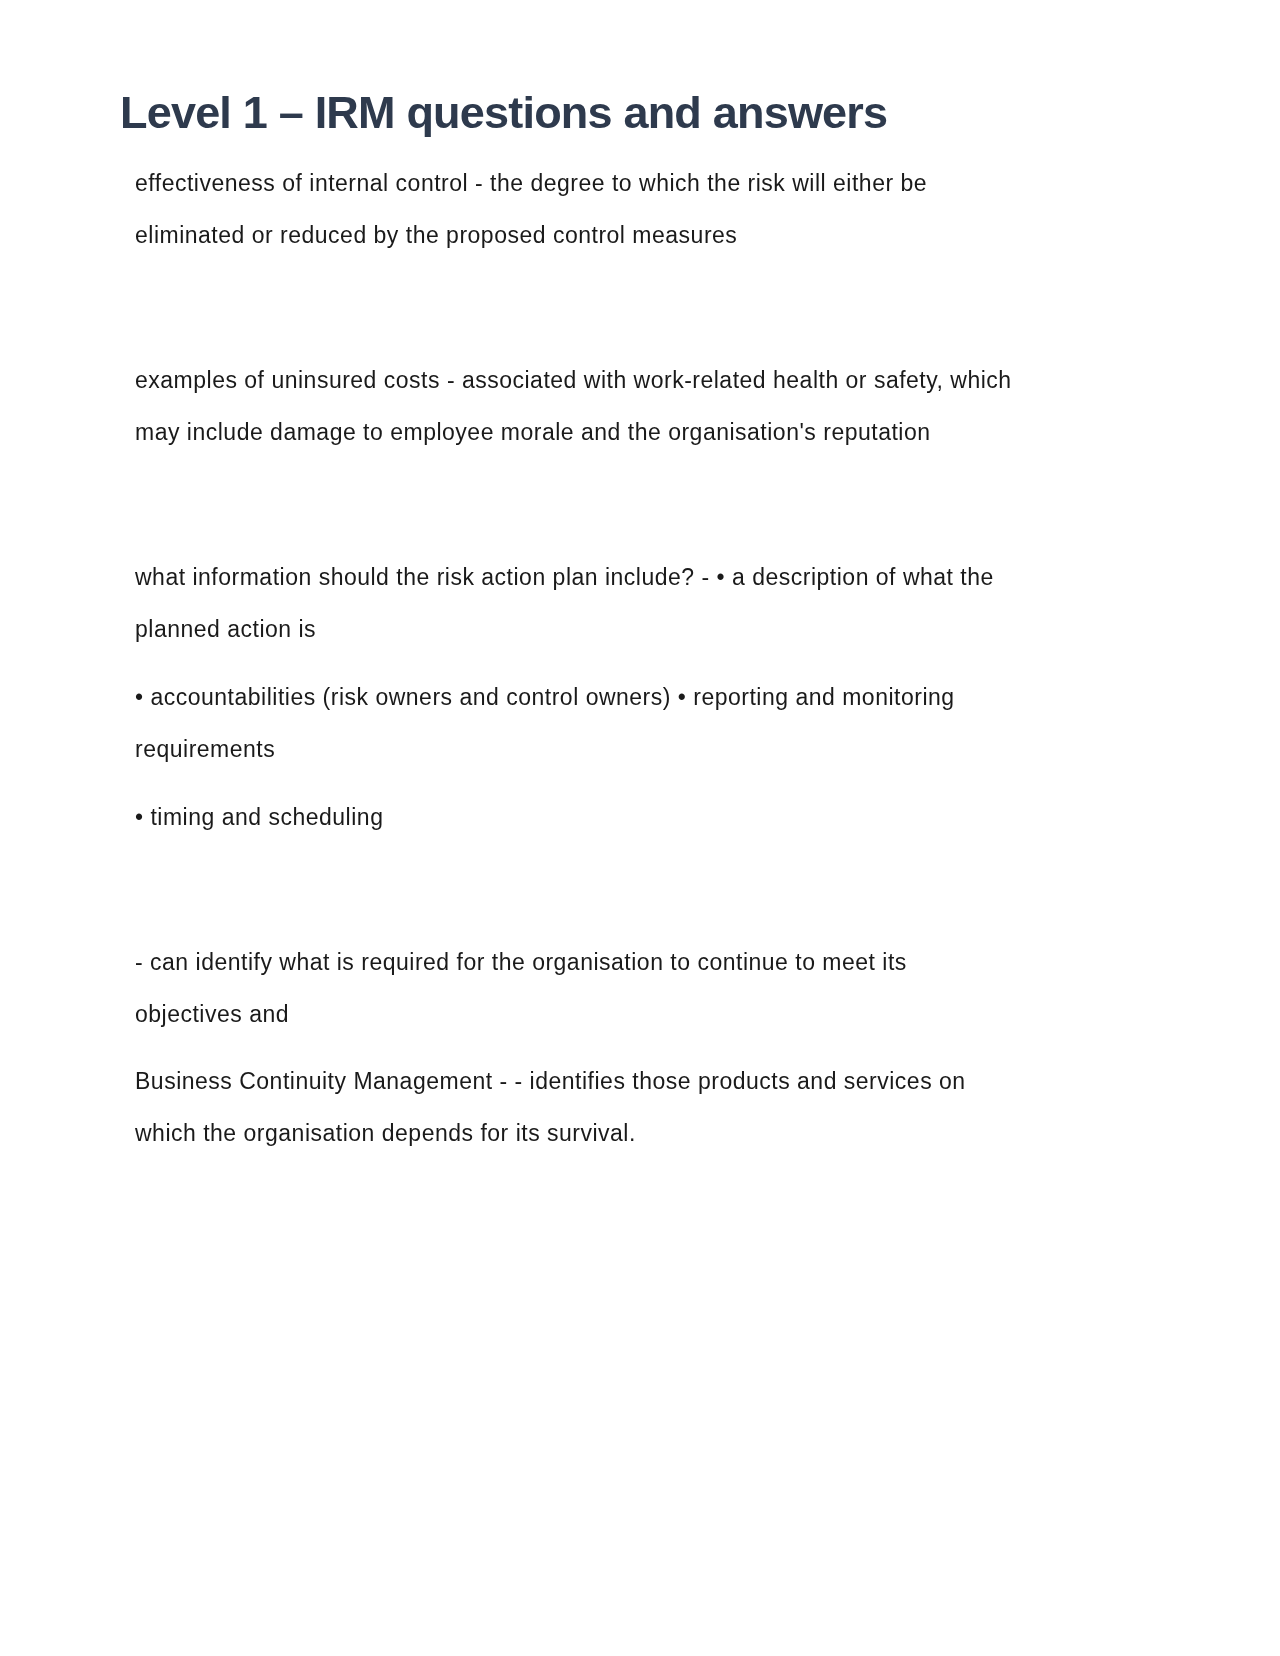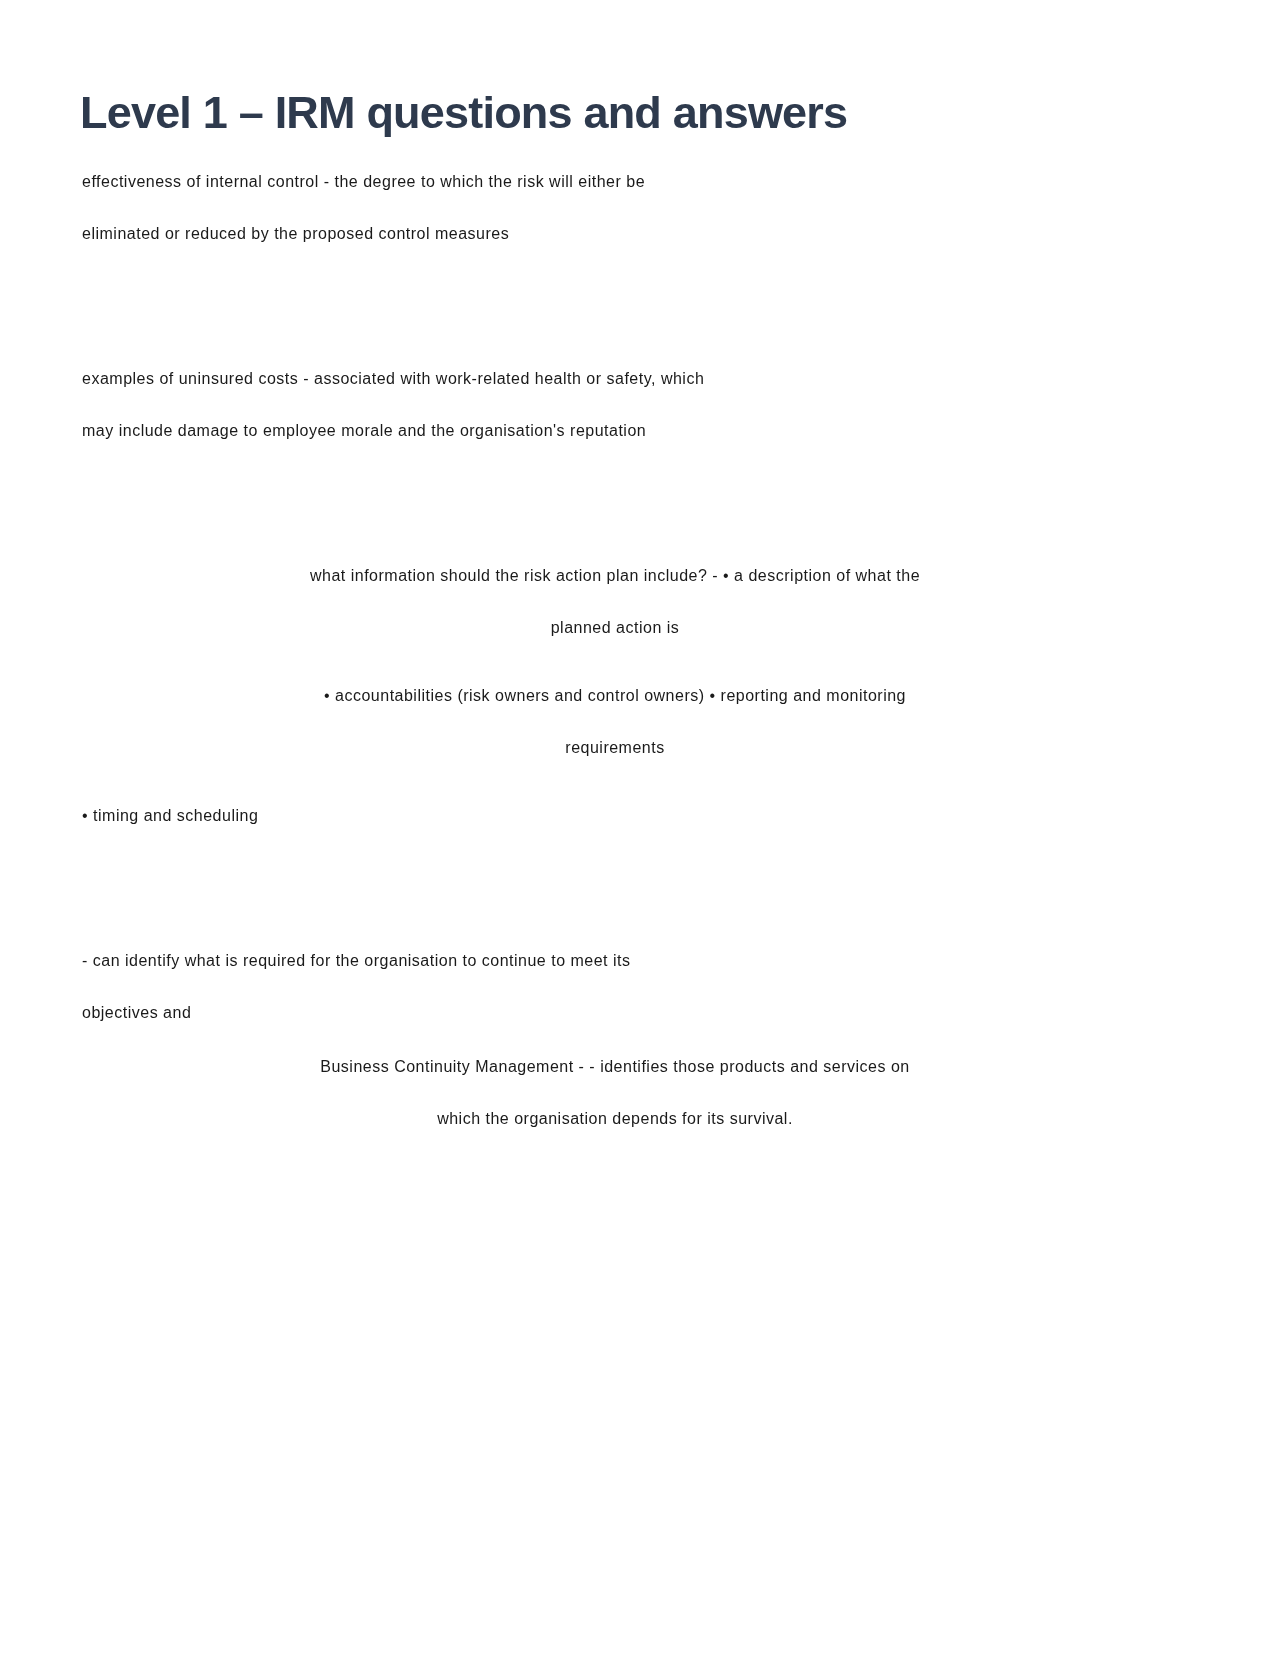--- a/index.html
+++ b/index.html
@@ -6,42 +6,42 @@
     margin: 0;
     padding: 0;
     background: #ffffff;
   }
   .page {
     position: relative;
     width: 1280px;
     height: 1656px;
     background: #ffffff;
     box-sizing: border-box;
-    padding: 84px 130px 0 80px;
+    padding: 84px 130px 0 120px;
     overflow: hidden;
     font-family: "Liberation Sans", sans-serif;
   }
   .doc-title {
     margin: 0 0 14px 0;
     font-size: 45px;
     line-height: 58px;
     font-weight: bold;
     letter-spacing: -0.8px;
     color: #2e3a4d;
     white-space: pre-line;
   }
   .para {
-    margin: 2px;
-    font-size: 16px;
+    margin: 15px;
+    font-size: 23px;
     line-height: 52px;
     letter-spacing: 0.5px;
     color: #1a1a1a;
     white-space: pre-line;
   }
-  .gap-sm { margin-bottom: 16px; text-align: center; }
+  .gap-sm { margin-bottom: 16px; }
   .gap-lg { margin-bottom: 93px; }
 </style>
 </head>
 <body>
 
 <div class="page">
   <h1 class="doc-title">Level 1 – IRM questions and answers</h1>
 
   <p class="para gap-lg">effectiveness of internal control - the degree to which the risk will either be
 eliminated or reduced by the proposed control measures</p>

